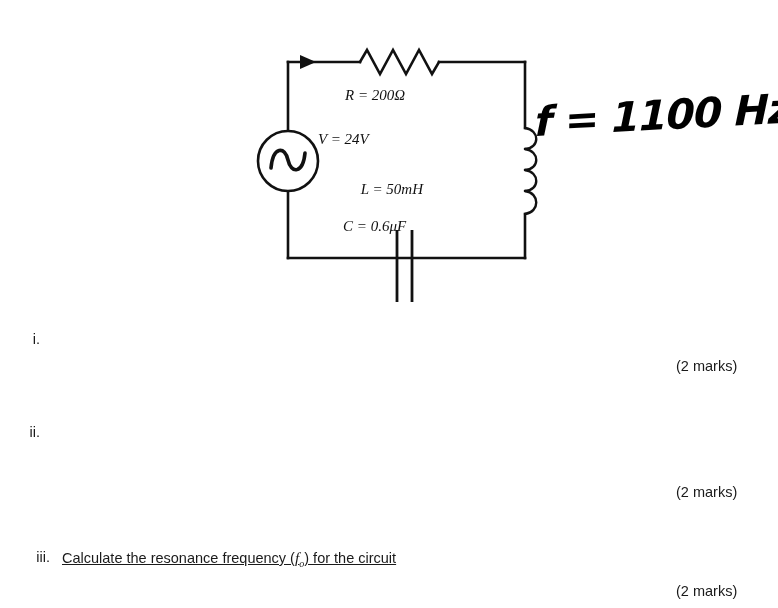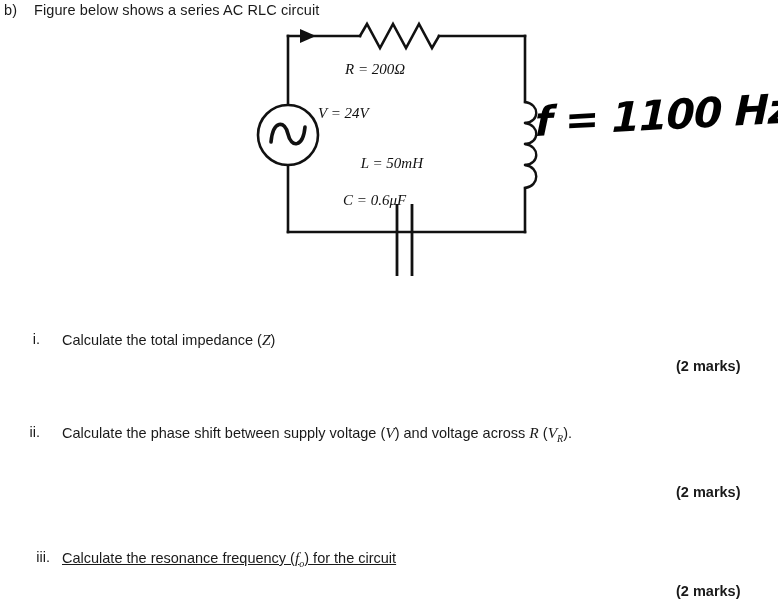--- a/index.html
+++ b/index.html
@@ -35,21 +35,21 @@
   }
   .intro .marker {
     display: inline-block;
     width: 30px;
   }
 
   
   .figure {
     position: absolute;
     left: 240px;
-    top: 20px;
+    top: 46px;
     width: 300px;
     height: 260px;
     text-align: right;
   }
   .figure svg {
     display: block;
   }
 
   .handwriting {
     position: absolute;
@@ -73,21 +73,20 @@
   }
   .qtext {
     position: absolute;
     font-size: 14.5px;
     white-space: nowrap;
   }
   .marks {
     position: absolute;
     font-size: 14.5px;
     white-space: nowrap;
-    font-weight: bold;
   }
 
   .mathvar {
     font-family: "Liberation Serif", serif;
     font-style: italic;
     font-size: 15.5px;
   }
   .mathvar sub {
     font-size: 10px;
     font-style: italic;
@@ -98,23 +97,20 @@
     font-style: italic;
     font-size: 15px;
     fill: #111111;
   }
 </style>
 </head>
 <body>
 
 <div class="page">
 
-  <div class="intro">
-    <span class="marker">b)</span><span>Figure below shows a series AC RLC circuit</span>
-  </div>
 
   <div class="figure">
     <svg width="300" height="260" viewBox="0 0 300 260" xmlns="http://www.w3.org/2000/svg">
       <g stroke="#111111" stroke-width="2.6" fill="none" stroke-linecap="square">
 
         <path d="M48 16 L120 16"></path>
 
         <path d="M120 16 L127 4 L140 28 L153 4 L166 28 L179 4 L192 28 L199 16"></path>
 
         <path d="M199 16 L285 16"></path>
@@ -153,24 +149,22 @@
       <text class="lbl" x="105" y="54">R = 200Ω</text>
       <text class="lbl" x="78" y="98">V = 24V</text>
       <text class="lbl" x="183" y="148" text-anchor="end">L = 50mH</text>
       <text class="lbl" x="103" y="185">C = 0.6μF</text>
     </svg>
   </div>
 
   <div class="handwriting">f = 1100 Hz</div>
 
   <div class="qnum" style="left:6px; top:331px;">i.</div>
-  <div class="qtext" style="left:62px; top:331px;"><span>Calculate the total impedance (</span><span class="mathvar">Z</span><span>)</span></div>
   <div class="marks" style="left:676px; top:358px;">(2 marks)</div>
 
   <div class="qnum" style="left:6px; top:424px;text-align:right;">ii.</div>
-  <div class="qtext" style="left:62px; top:424px;"><span>Calculate the phase shift between supply voltage (</span><span class="mathvar">V</span><span>) and voltage across </span><span class="mathvar">R</span><span>&nbsp;(</span><span class="mathvar"><span>V</span><sub>R</sub></span><span>).</span></div>
   <div class="marks" style="left:676px; top:484px;">(2 marks)</div>
 
   <div class="qnum" style="left:16px; top:549px;">iii.</div>
   <div class="qtext" style="left:62px; top:549px;text-decoration:underline;"><span>Calculate the resonance frequency (</span><span class="mathvar"><span>f</span><sub>o</sub></span><span>) for the circuit</span></div>
   <div class="marks" style="left:676px; top:583px;">(2 marks)</div>
 
 </div>
 
 </body></html>

